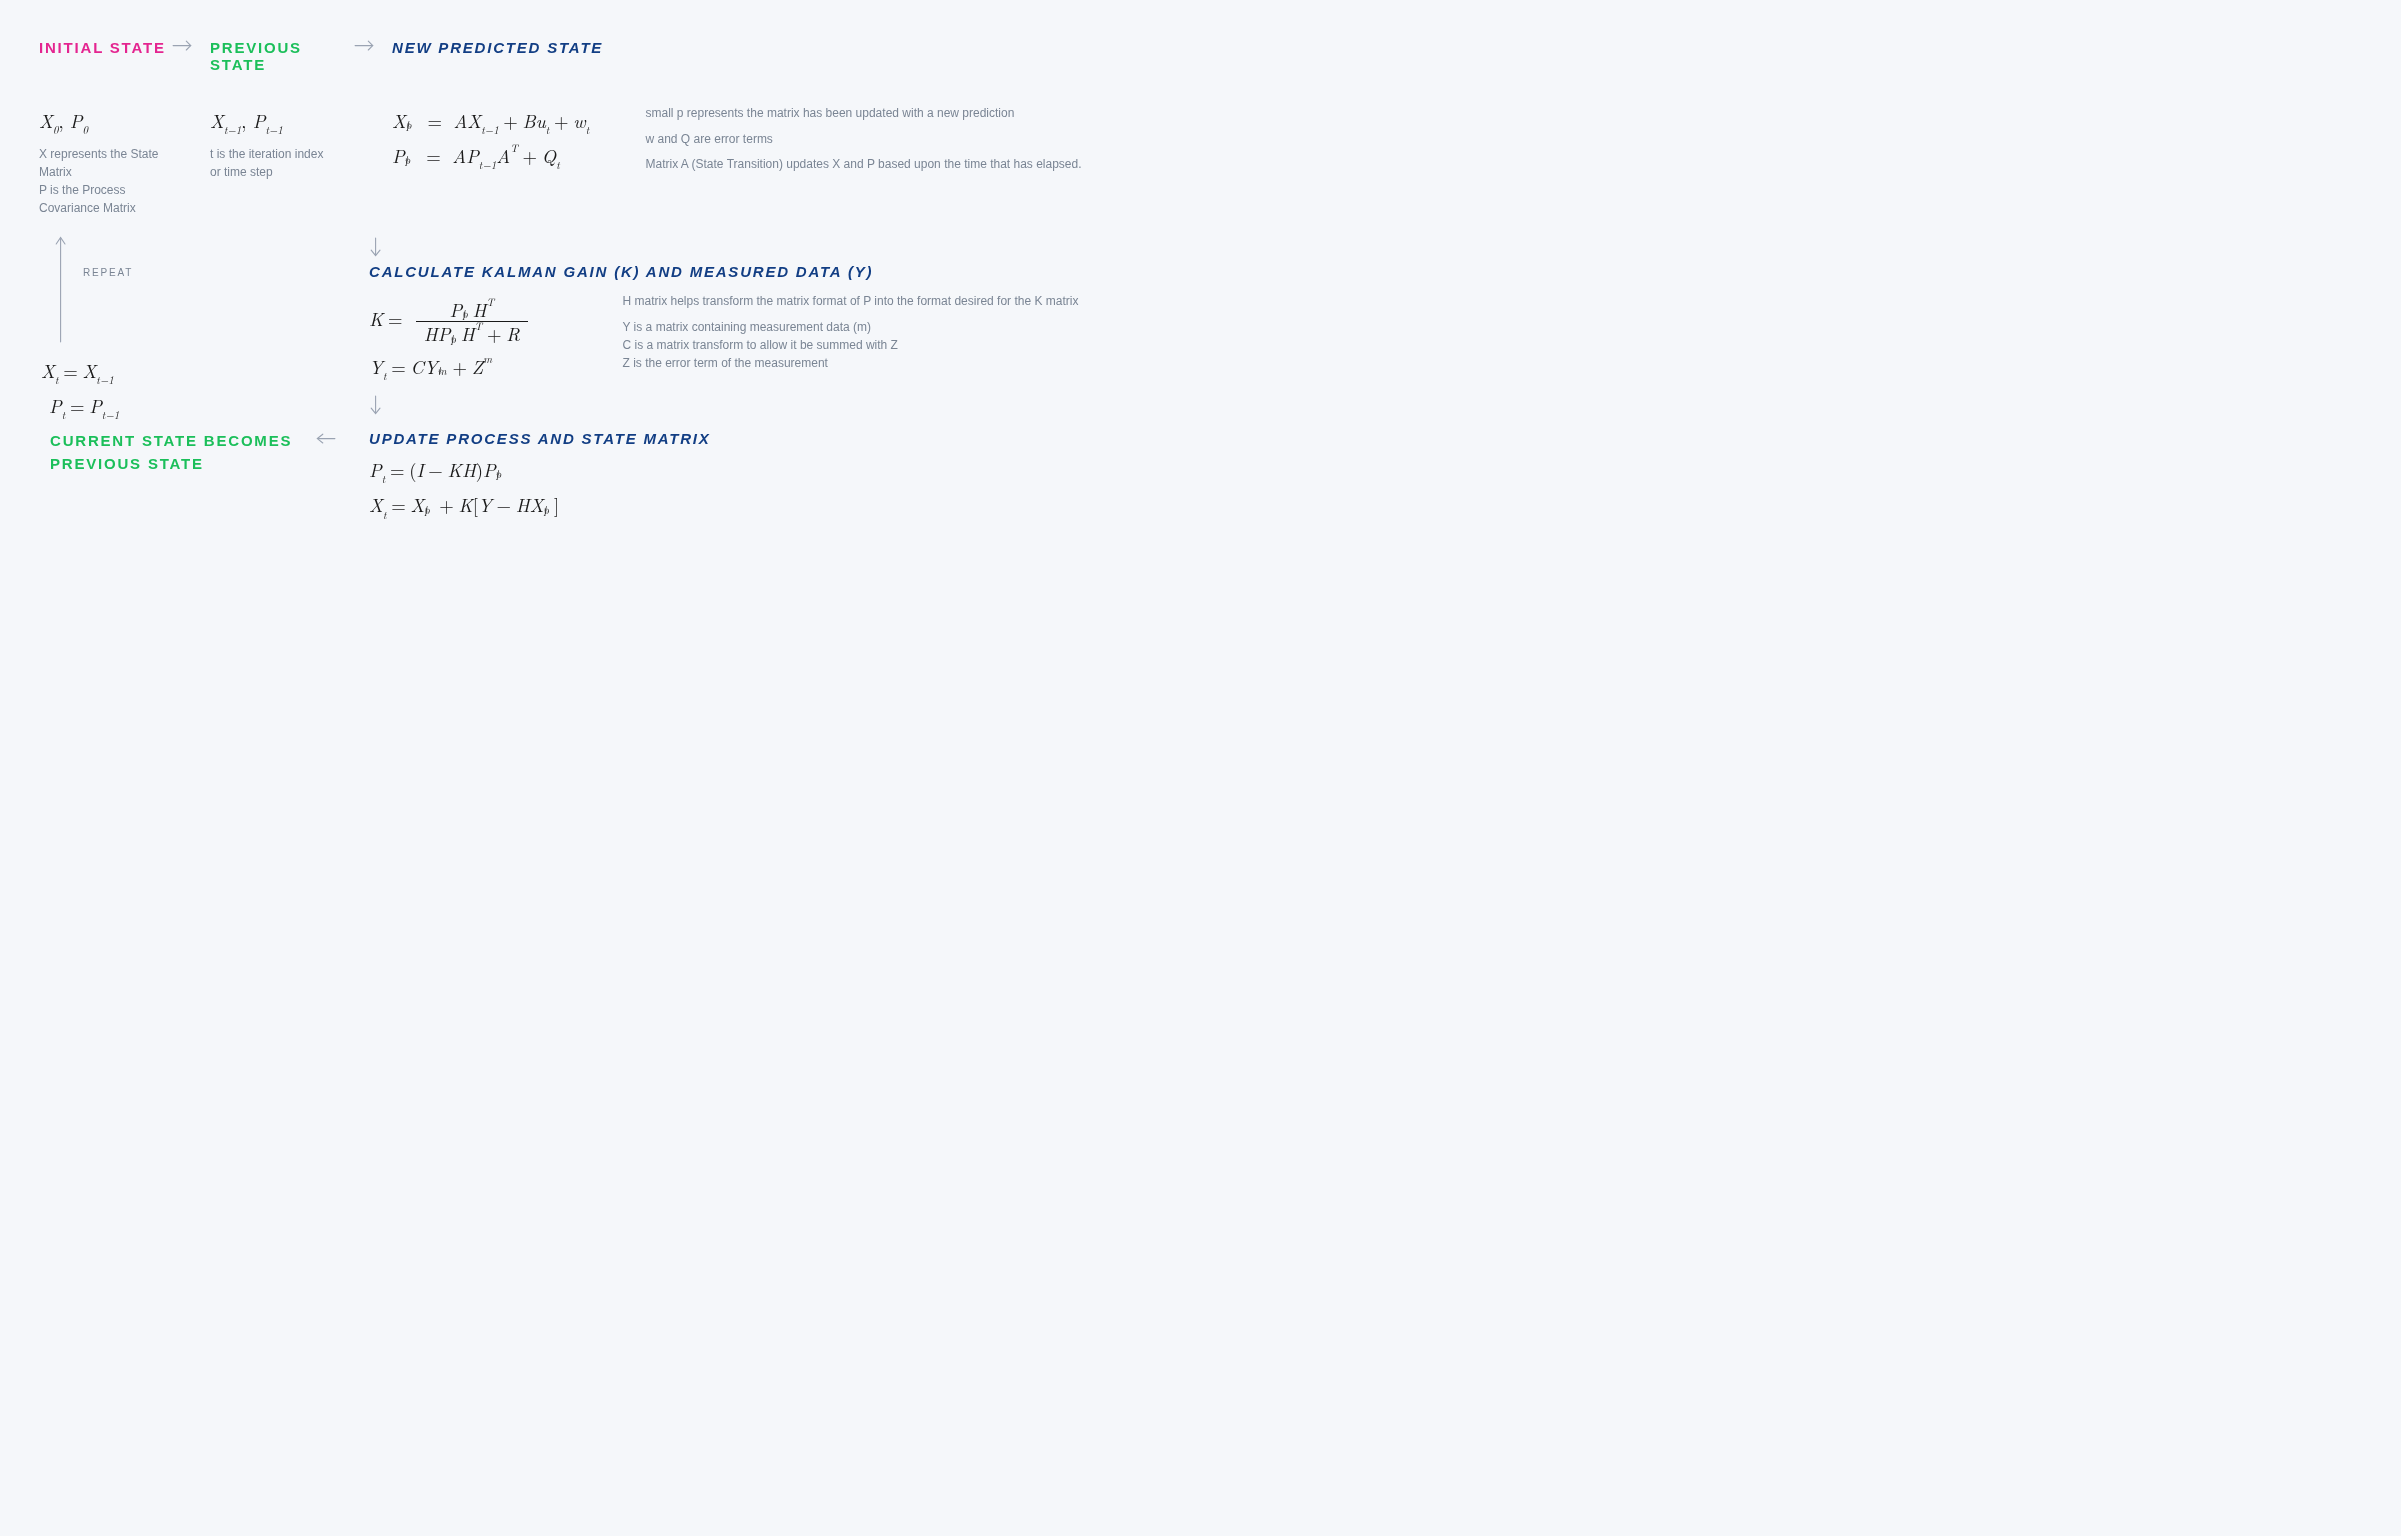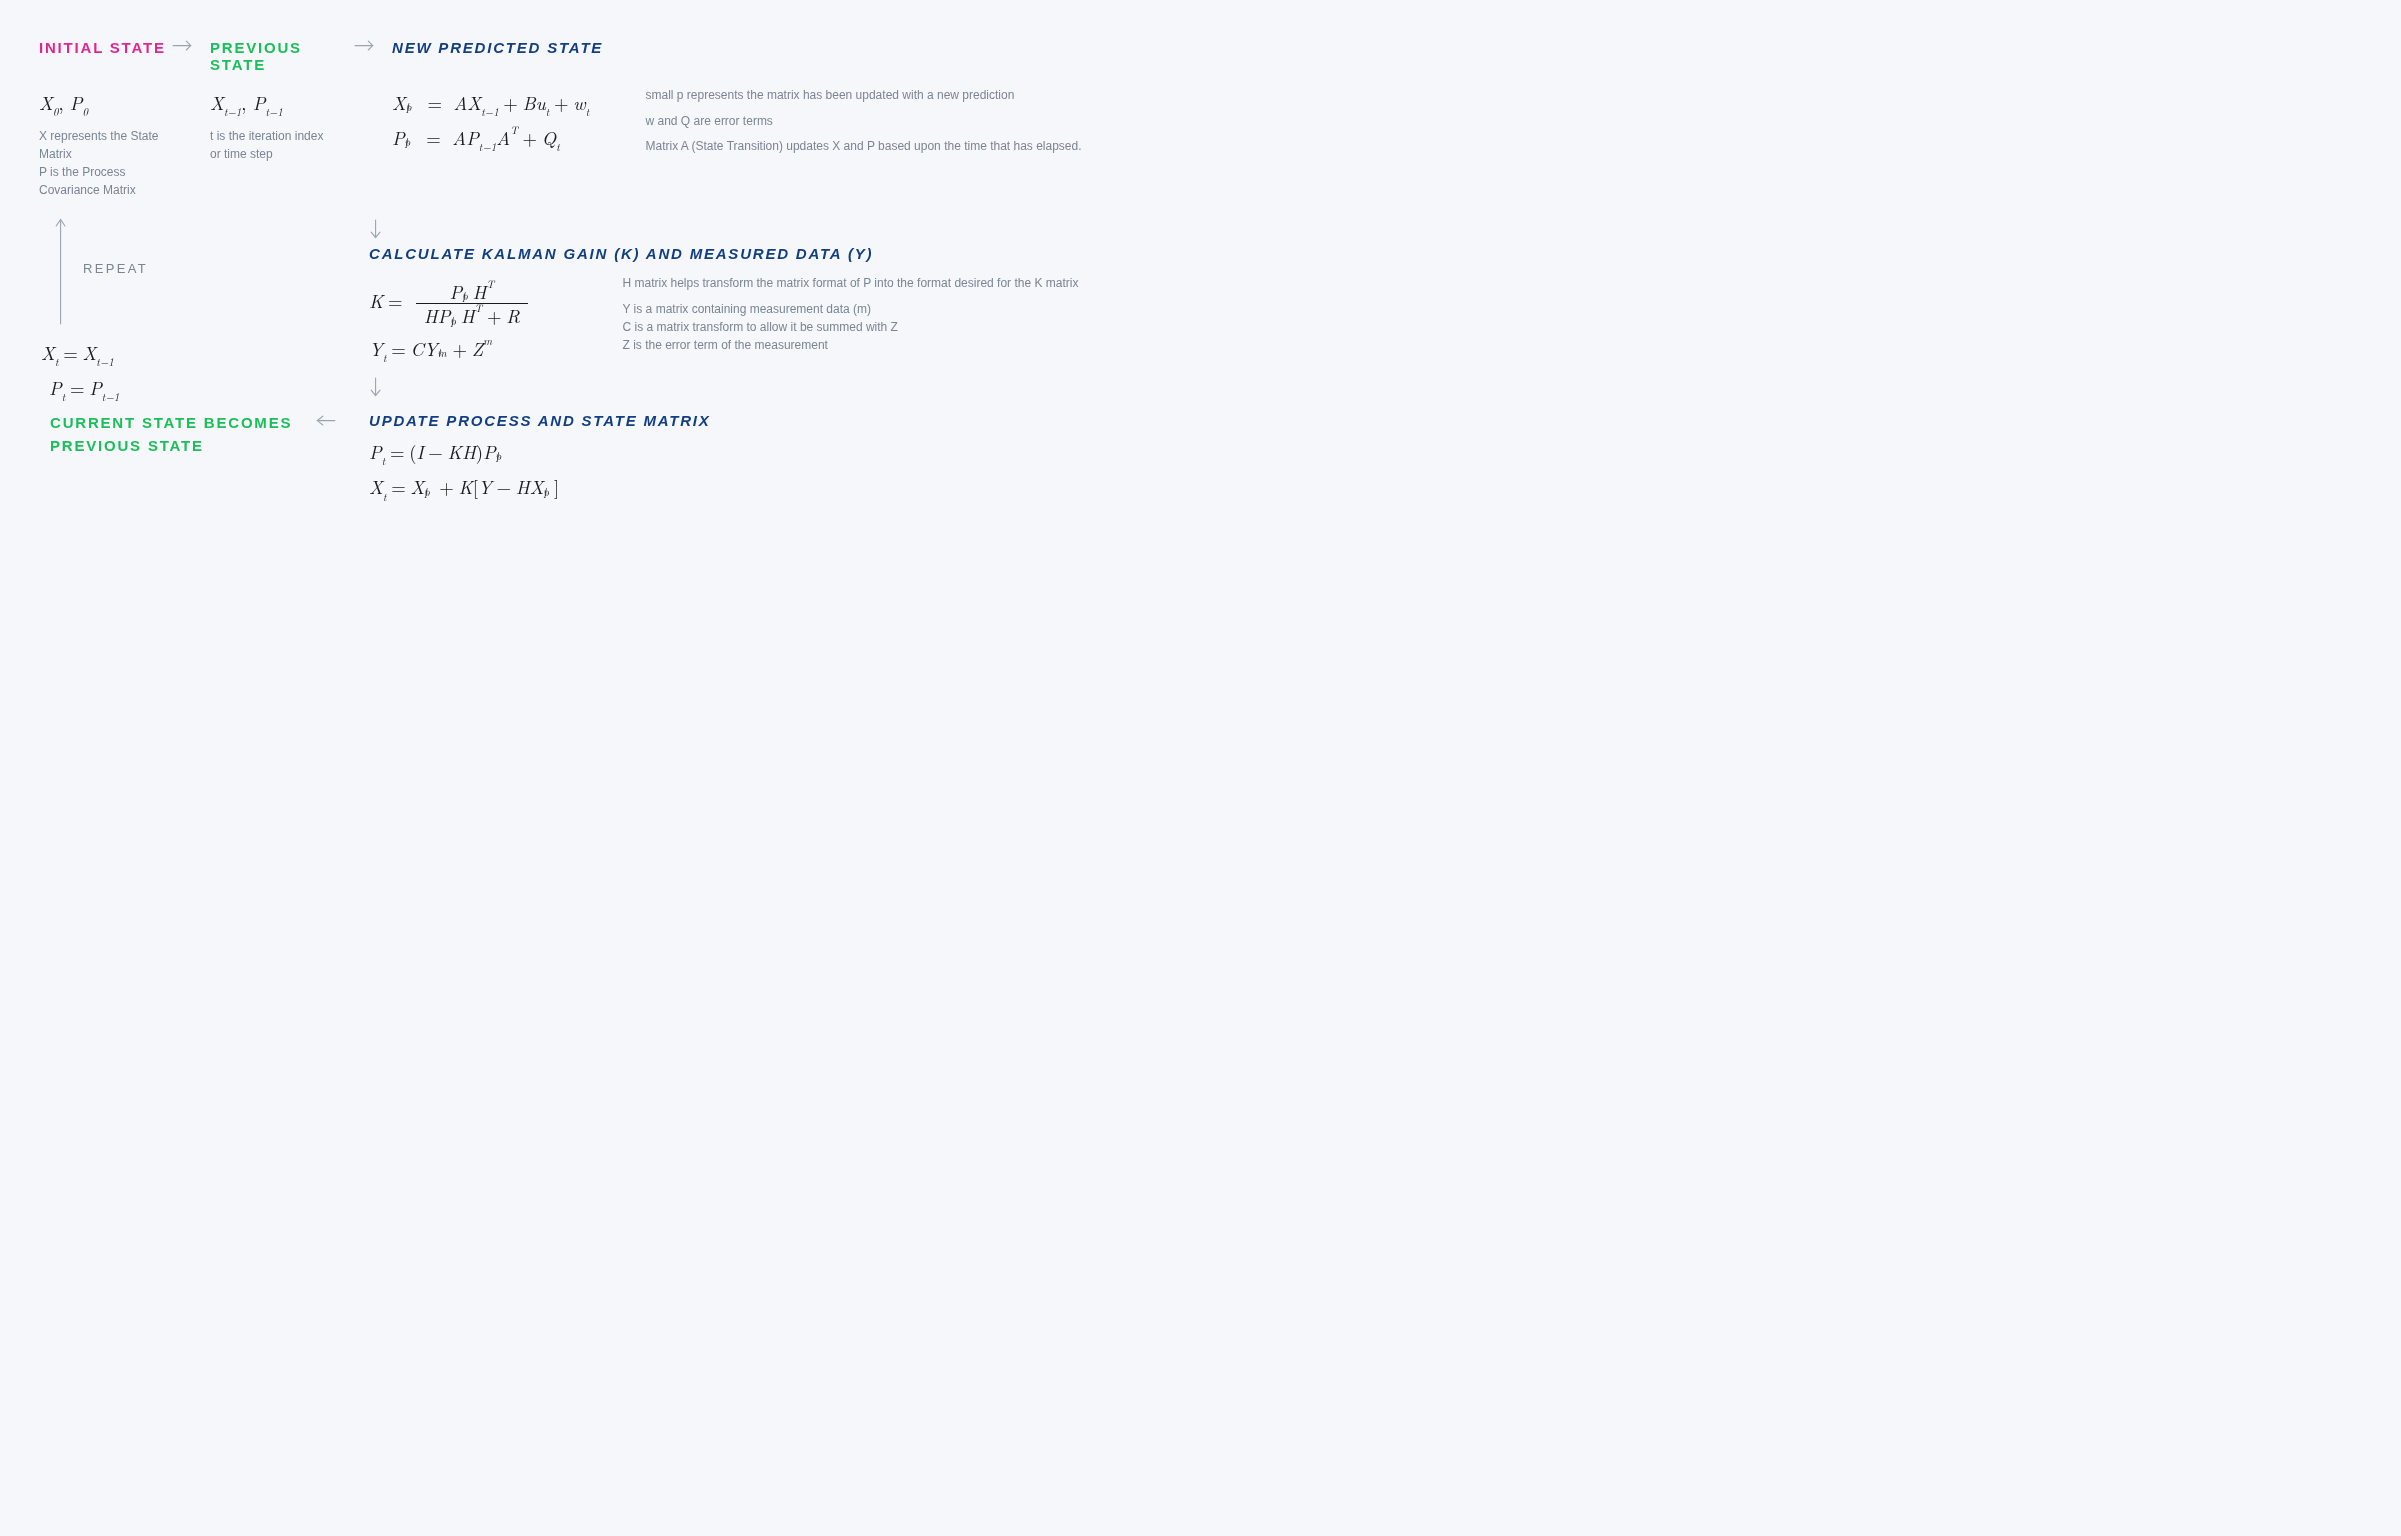--- a/index.html
+++ b/index.html
@@ -91,22 +91,22 @@
   .arrow-right, .arrow-left { padding-top: 0px; }
 
   .repeat-block {
     position: relative;
     height: 121px;
     padding-left: 22px;
   }
   .repeat-label {
     position: absolute;
     left: 44px;
-    top: 46px;
-    font-size: 13px;
+    top: 34px;
+    font-size: 10px;
     letter-spacing: 0.18em;
     color: var(--muted);
   }
 </style>
 </head>
 <body>
 
 <div class="row1">
   <div>
     <div class="section-title magenta">INITIAL STATE</div>
@@ -128,21 +128,21 @@
           <line x1="2" y1="12" x2="34" y2="12"></line>
           <polyline points="26,4 34,12 26,20"></polyline>
         </g>
       </svg>
   </div>
   <div>
     <div class="section-title navy">NEW PREDICTED STATE</div>
   </div>
 </div>
 
-<div class="row1" style="margin-top:1px">
+<div class="row1" style="margin-top:19px">
 
   <div>
     <div class="eq">
       <span>X</span><sub>0</sub><span class="rm">, </span><span>P</span><sub>0</sub>
     </div>
     <div class="note" style="white-space:pre-line">X represents the State Matrix
 P is the Process Covariance Matrix</div>
   </div>
   <div></div>
 

